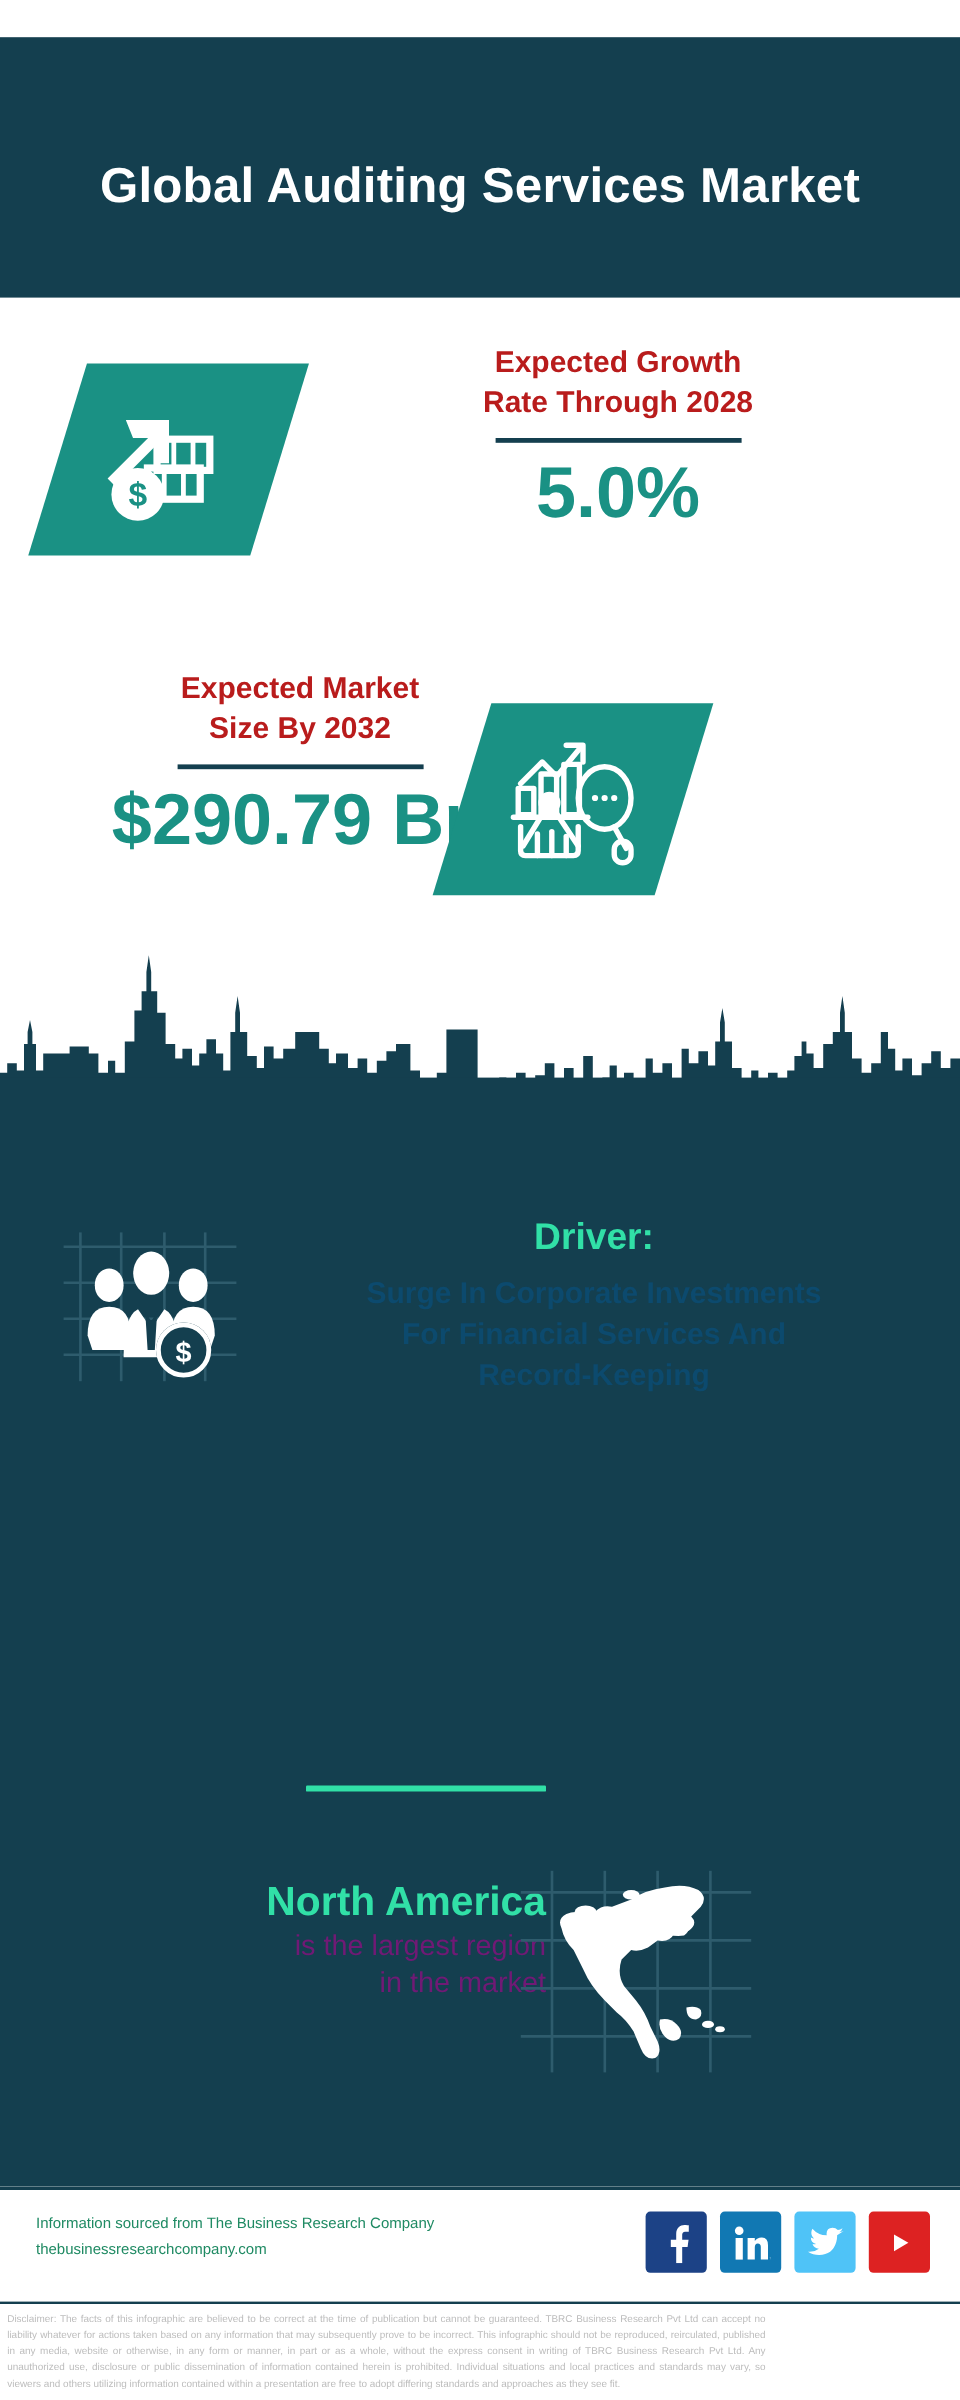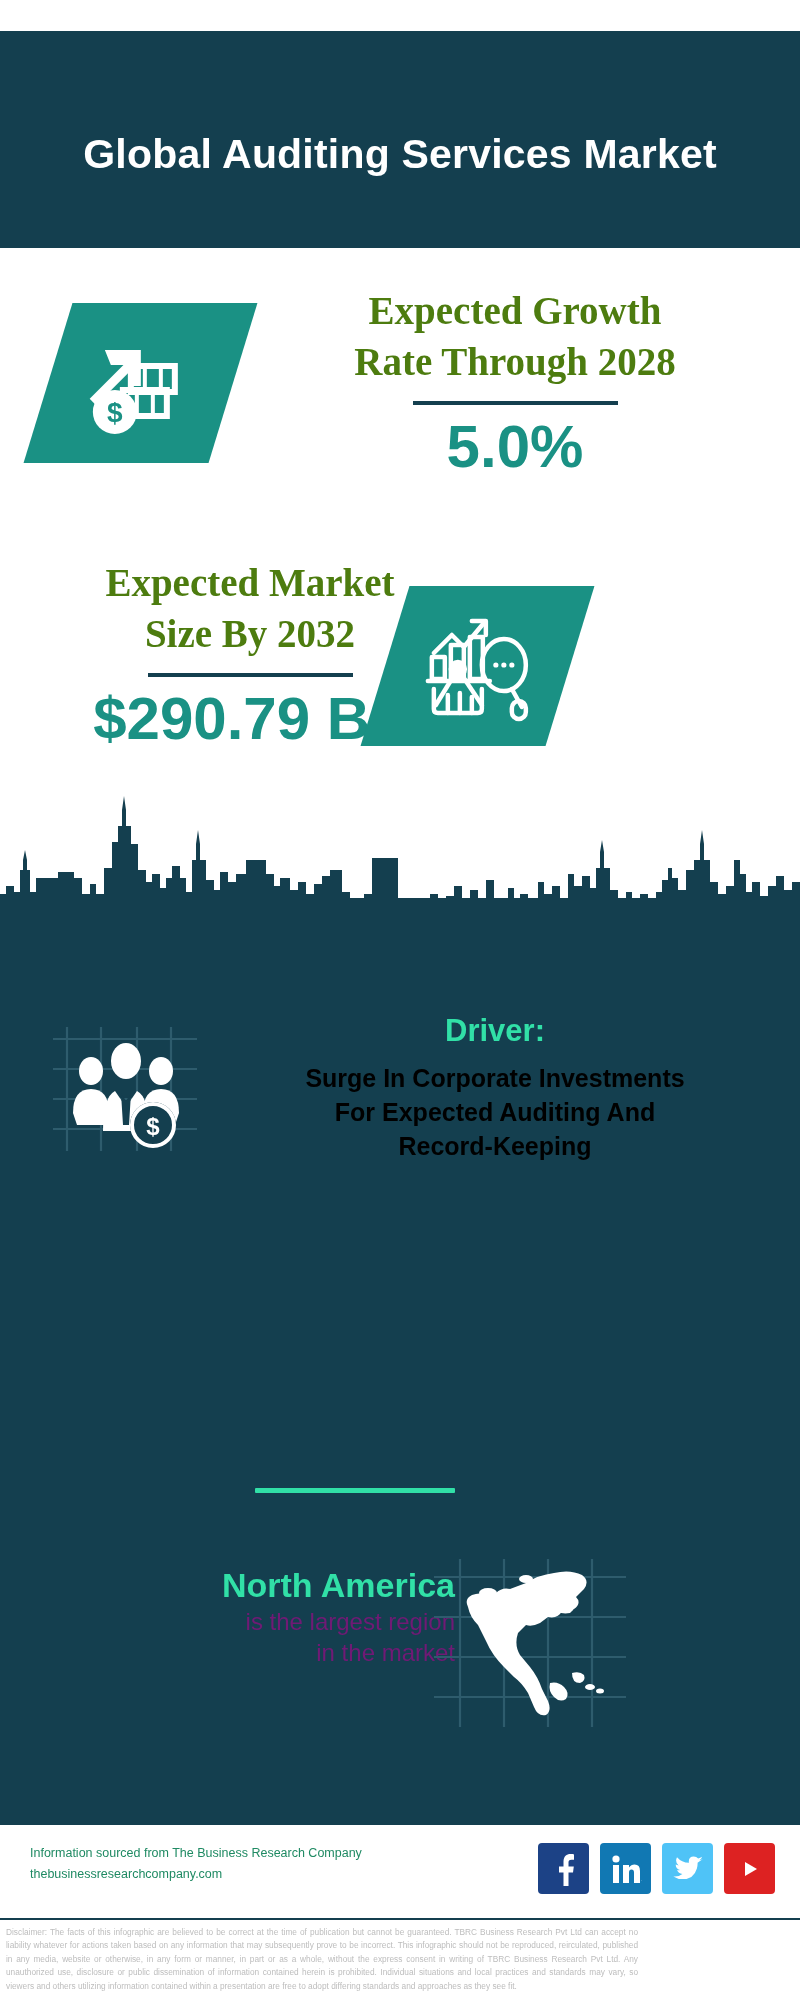--- a/index.html
+++ b/index.html
@@ -45,25 +45,24 @@
 
   .growth-icon {
     position:absolute; left:48px; top:55px;
     width:185px; height:160px;
   }
   .growth-text {
     position:absolute; left:265px; top:38px; width:500px;
     text-align:center;
   }
   .kpi-label {
-    color:#4d7c0f;
-    font-size:39px;
+    color:#b91c1c;
+    font-size:25px;
     font-weight:bold;
     line-height:1.3;
-    font-family:Liberation Serif, serif;
   }
   .rule {
     width:205px; height:4px; background:#143f4f;
     margin:14px auto 10px auto;
   }
   .kpi-value {
     color:#1a9184;
     font-size:60px;
     font-weight:bold;
     line-height:1.05;
@@ -91,21 +90,21 @@
   }
   .driver-text {
     position:absolute; left:215px; top:1012px; width:560px;
     text-align:center;
   }
   .driver-head {
     color:#31e0a7; font-size:31px; font-weight:bold; line-height:1.2;
     margin-bottom:12px;
   }
   .driver-body {
-    color:#000000; font-size:25px; font-weight:bold; line-height:1.36;
+    color:#0c4a6e; font-size:25px; font-weight:bold; line-height:1.36;
   }
 
   .green-divider {
     position:absolute; left:255px; top:1488px;
     width:200px; height:5px; background:#31e0a7; border-radius:1px;
   }
 
   .region-text {
     position:absolute; left:25px; top:1565px; width:430px;
     text-align:right;
@@ -256,21 +255,21 @@
       <path d="M76 68 L81 76 L86 68 L84 100 L78 100 Z" fill="#143f4f"></path>
       <circle cx="108" cy="100" r="23" fill="#143f4f"></circle>
       <circle cx="108" cy="100" r="21" fill="none" stroke="#fff" stroke-width="4"></circle>
       <text x="108" y="110" font-family="Liberation Sans, sans-serif" font-size="24" font-weight="bold" fill="#fff" text-anchor="middle">$</text>
     </svg>
   </div>
 
   <div class="driver-text">
     <div class="driver-head">Driver:</div>
     <div class="driver-body">Surge In Corporate Investments</div>
-    <div class="driver-body">For Expected Auditing And</div>
+    <div class="driver-body">For Financial Services And</div>
     <div class="driver-body">Record-Keeping</div>
   </div>
 
   <div class="green-divider"></div>
 
   <div class="region-text">
     <div class="region-name">North America</div>
     <div class="region-sub">is the largest region</div>
     <div class="region-sub">in the market</div>
   </div>

